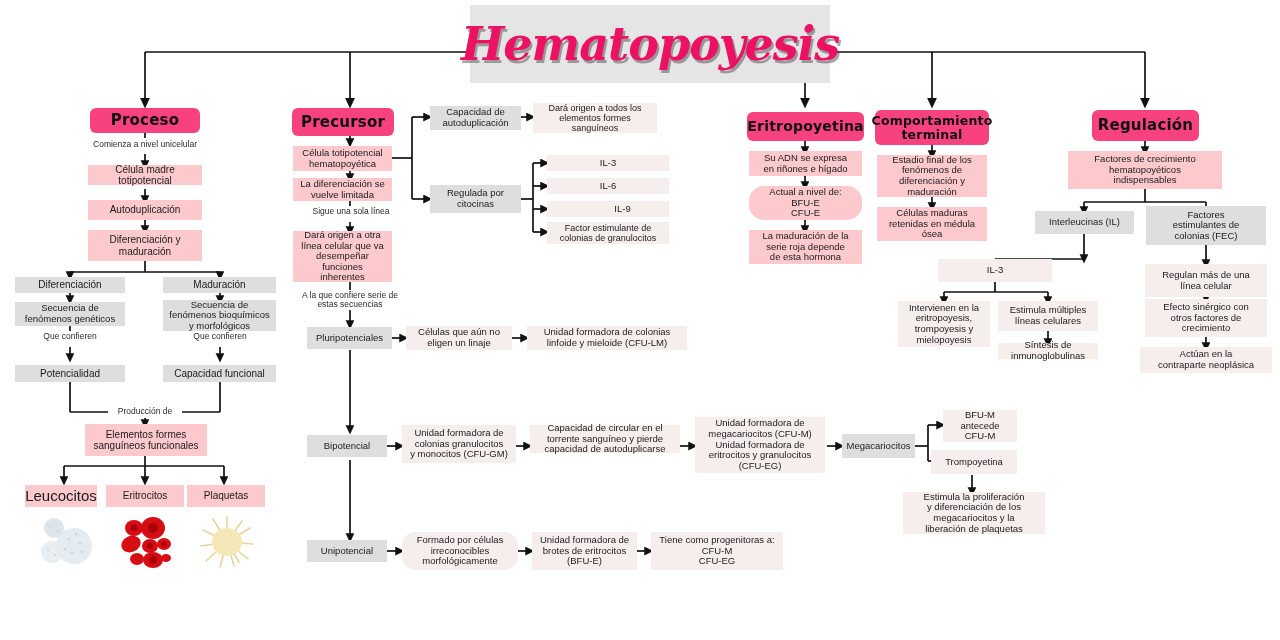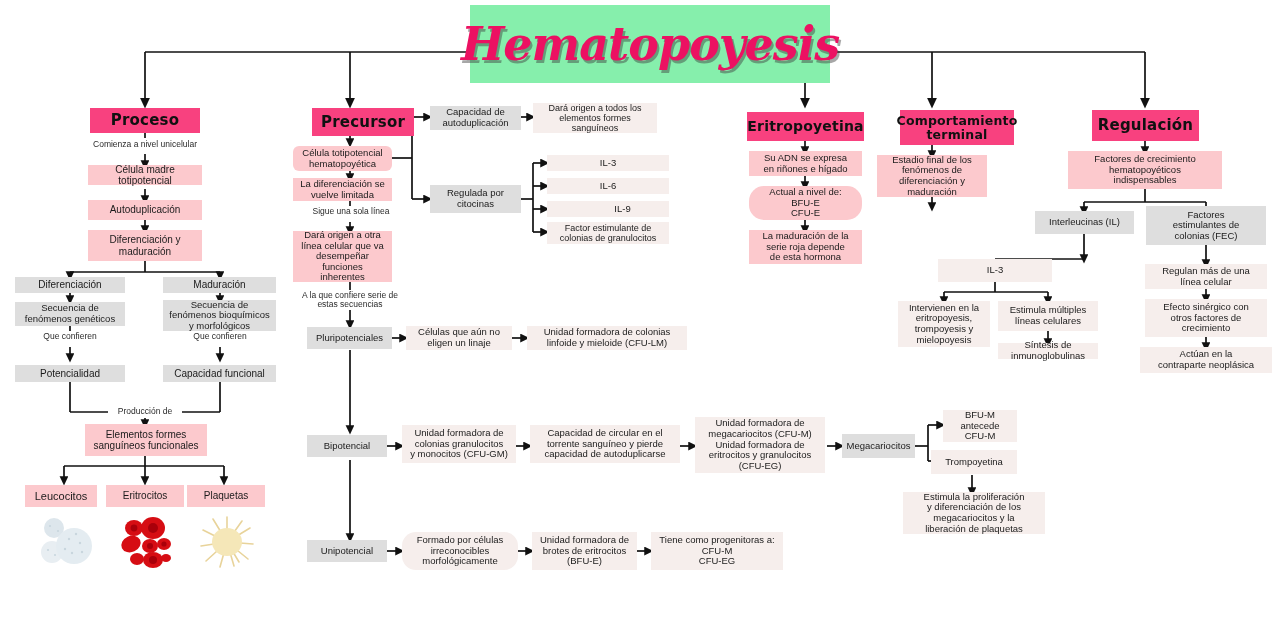--- a/index.html
+++ b/index.html
@@ -20,20 +20,21 @@
     color:#1b1b1b;
     padding:2px 4px;
     white-space:pre-line;
   }
   
   .c-title{
     background:#f8417f;color:#111;
     font-family:"DejaVu Sans", sans-serif;
     font-weight:700;
     letter-spacing:.2px;
+    border-radius:6px;
   }
   .c-pink{background:#fcc9cd;}
   .c-grey{background:#dedede;}
   .c-cream{background:#f6eeec;}
   .lbl{
     position:absolute;
     font-size:8.5px;color:#2a2a2a;
     text-align:center;
     background:#fff;
     line-height:1.1;
@@ -44,21 +45,21 @@
     position:absolute;
     left:470px;top:5px;width:360px;height:78px;
     display:flex;align-items:center;justify-content:center;
     font-family:"DejaVu Serif", serif;
     font-style:italic;font-weight:700;
     font-size:46px;
     color:#ec1162;
     text-shadow:2px 3px 0 rgba(60,60,60,.45);
     letter-spacing:-1px;
     z-index:5;
-    background:#86efac;
+    background:#e5e5e5;
   }
   svg{position:absolute;left:0;top:0;pointer-events:none;}
   .cellart{position:absolute;}
 </style>
 </head>
 <body>
 
 <div id="canvas">
 
   <svg width="1280" height="640">
@@ -202,21 +203,21 @@
 fenómenos bioquímicos
 y morfológicos</div>
   <div class="lbl" style="left:180px;top:331px;width:80px;height:12px;">Que confieren</div>
   <div class="box c-grey" style="left:163px;top:365px;width:113px;height:17px;font-size:10px;">Capacidad funcional</div>
 
   <div class="lbl" style="left:108px;top:405px;width:74px;height:13px;">Producción de</div>
 
   <div class="box c-pink" style="left:85px;top:424px;width:122px;height:32px;font-size:10px;">Elementos formes
 sanguíneos funcionales</div>
 
-  <div class="box c-pink" style="left:25px;top:485px;width:72px;height:22px;font-size:11px;">Leucocitos</div>
+  <div class="box c-pink" style="left:25px;top:485px;width:72px;height:22px;font-size:15px;">Leucocitos</div>
   <div class="box c-pink" style="left:106px;top:485px;width:78px;height:22px;font-size:10px;">Eritrocitos</div>
   <div class="box c-pink" style="left:187px;top:485px;width:78px;height:22px;font-size:10px;">Plaquetas</div>
 
   <svg class="cellart" style="left:36px;top:514px;" width="58" height="56" viewBox="0 0 58 56">
     <circle cx="18" cy="14" r="10" fill="#dde6ec"></circle>
     <circle cx="16" cy="38" r="11" fill="#e8eef2"></circle>
     <circle cx="38" cy="32" r="18" fill="#e4ecf1"></circle>
     <g fill="#c8d6de">
       <circle cx="14" cy="12" r="1.1"></circle>
         <circle cx="22" cy="17" r="1.1"></circle>
@@ -262,23 +263,23 @@
       <path d="M29,28 L22,53"></path>
         <path d="M29,28 L8,47"></path>
         <path d="M29,28 L3,32"></path>
       <path d="M29,28 L5,16"></path>
         <path d="M29,28 L15,5"></path>
         <path d="M29,28 L41,48"></path>
     </g>
     <ellipse cx="29" cy="28" rx="15" ry="14" fill="#f5e7b8"></ellipse>
   </svg>
 
-  <div class="box c-title" style="left:312px;top:108px;width:102px;height:28px;font-size:15px;">Precursor</div>
-
-  <div class="box c-pink" style="left:293px;top:146px;width:99px;height:25px;font-size:9.5px;border-radius:6px;">Célula totipotencial
+  <div class="box c-title" style="left:292px;top:108px;width:102px;height:28px;font-size:15px;">Precursor</div>
+
+  <div class="box c-pink" style="left:293px;top:146px;width:99px;height:25px;font-size:9.5px;">Célula totipotencial
 hematopoyética</div>
   <div class="box c-pink" style="left:293px;top:178px;width:99px;height:23px;font-size:9.5px;">La diferenciación se
 vuelve limitada</div>
   <div class="lbl" style="left:296px;top:206px;width:110px;height:12px;">Sigue una sola línea</div>
   <div class="box c-pink" style="left:293px;top:231px;width:99px;height:51px;font-size:9.5px;">Dará origen a otra
 línea celular que va
 desempeñar
 funciones
 inherentes</div>
   <div class="lbl" style="left:287px;top:290px;width:126px;height:20px;">A la que confiere serie de
@@ -302,21 +303,21 @@
   <div class="box c-grey" style="left:307px;top:327px;width:85px;height:22px;font-size:9.5px;">Pluripotenciales</div>
   <div class="box c-cream" style="left:406px;top:326px;width:106px;height:24px;font-size:9.5px;">Células que aún no
 eligen un linaje</div>
   <div class="box c-cream" style="left:527px;top:326px;width:160px;height:24px;font-size:9.5px;">Unidad formadora de colonias
 linfoide y mieloide (CFU-LM)</div>
 
   <div class="box c-grey" style="left:307px;top:435px;width:80px;height:22px;font-size:9.5px;">Bipotencial</div>
   <div class="box c-cream" style="left:402px;top:425px;width:114px;height:38px;font-size:9.5px;">Unidad formadora de
 colonias granulocitos
 y monocitos (CFU-GM)</div>
-  <div class="box c-cream" style="left:530px;top:425px;width:150px;height:38px;font-size:9.5px;">Capacidad de circular en el
+  <div class="box c-cream" style="left:530px;top:425px;width:150px;height:28px;font-size:9.5px;">Capacidad de circular en el
 torrente sanguíneo y pierde
 capacidad de autoduplicarse</div>
   <div class="box c-cream" style="left:695px;top:417px;width:130px;height:56px;font-size:9.5px;">Unidad formadora de
 megacariocitos (CFU-M)
 Unidad formadora de
 eritrocitos y granulocitos
 (CFU-EG)</div>
   <div class="box c-grey" style="left:842px;top:434px;width:73px;height:24px;font-size:9.5px;">Megacariocitos</div>
   <div class="box c-cream" style="left:943px;top:410px;width:74px;height:32px;font-size:9.5px;">BFU-M
 antecede
@@ -341,26 +342,29 @@
   <div class="box c-title" style="left:747px;top:112px;width:117px;height:29px;font-size:14px;">Eritropoyetina</div>
   <div class="box c-pink" style="left:749px;top:151px;width:113px;height:25px;font-size:9.5px;">Su ADN se expresa
 en riñones e hígado</div>
   <div class="box c-pink" style="left:749px;top:186px;width:113px;height:34px;font-size:9.5px;border-radius:15px;">Actual a nivel de:
 BFU-E
 CFU-E</div>
   <div class="box c-pink" style="left:749px;top:230px;width:113px;height:34px;font-size:9.5px;">La maduración de la
 serie roja depende
 de esta hormona</div>
 
-  <div class="box c-title" style="left:900px;top:110px;width:114px;height:35px;font-size:12.5px;">Comportamiento
+  <div class="box c-title" style="left:875px;top:110px;width:114px;height:35px;font-size:12.5px;">Comportamiento
 terminal</div>
   <div class="box c-pink" style="left:877px;top:155px;width:110px;height:42px;font-size:9.5px;">Estadio final de los
 fenómenos de
 diferenciación y
 maduración</div>
+  <div class="box c-pink" style="left:877px;top:207px;width:110px;height:34px;font-size:9.5px;">Células maduras
+retenidas en médula
+ósea</div>
 
   <div class="box c-pink" style="left:1068px;top:151px;width:154px;height:38px;font-size:9.5px;">Factores de crecimiento
 hematopoyéticos
 indispensables</div>
   <div class="box c-title" style="left:1092px;top:110px;width:107px;height:31px;font-size:15px;">Regulación</div>
 
   <div class="box c-grey" style="left:1035px;top:211px;width:99px;height:23px;font-size:9.5px;">Interleucinas (IL)</div>
   <div class="box c-grey" style="left:1146px;top:206px;width:120px;height:39px;font-size:9.5px;">Factores
 estimulantes de
 colonias (FEC)</div>
@@ -369,21 +373,21 @@
 
   <div class="box c-cream" style="left:898px;top:301px;width:92px;height:46px;font-size:9.5px;">Intervienen en la
 eritropoyesis,
 trompoyesis y
 mielopoyesis</div>
   <div class="box c-cream" style="left:998px;top:301px;width:100px;height:30px;font-size:9.5px;">Estimula múltiples
 líneas celulares</div>
   <div class="box c-cream" style="left:998px;top:343px;width:100px;height:16px;font-size:9.5px;">Síntesis de
 inmunoglobulinas</div>
 
-  <div class="box c-cream" style="left:1145px;top:264px;width:122px;height:25px;font-size:9.5px;">Regulan más de una
+  <div class="box c-cream" style="left:1145px;top:264px;width:122px;height:33px;font-size:9.5px;">Regulan más de una
 línea celular</div>
   <div class="box c-cream" style="left:1145px;top:299px;width:122px;height:38px;font-size:9.5px;">Efecto sinérgico con
 otros factores de
 crecimiento</div>
   <div class="box c-cream" style="left:1140px;top:347px;width:132px;height:26px;font-size:9.5px;">Actúan en la
 contraparte neoplásica</div>
 
 </div>
 
 </body></html>

